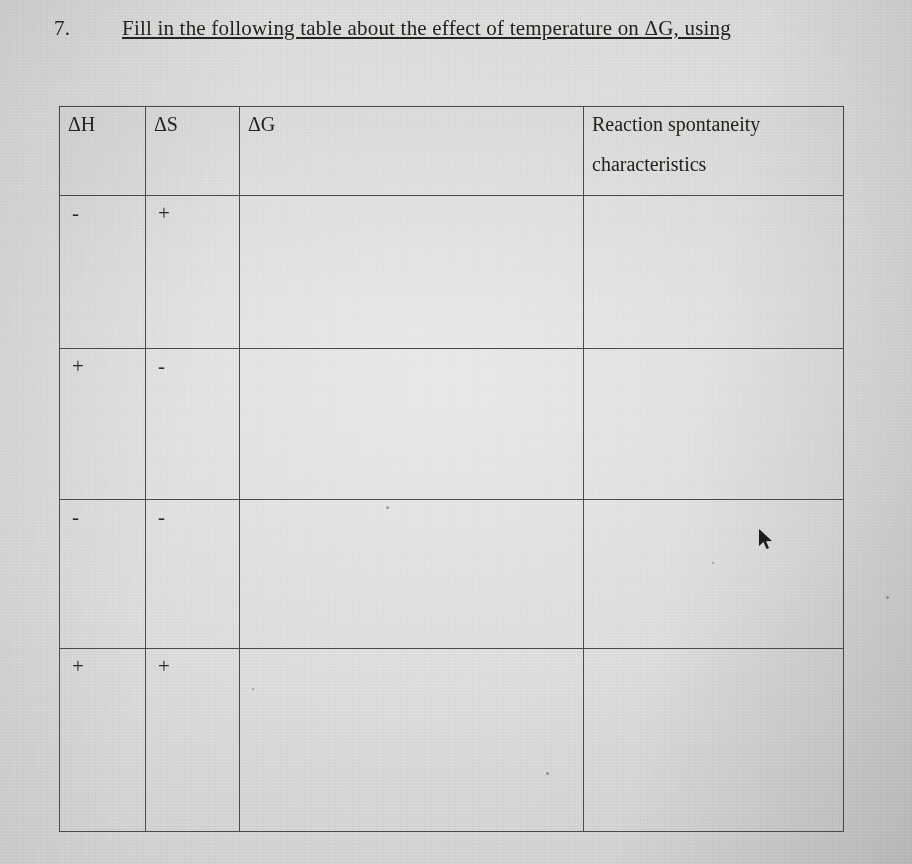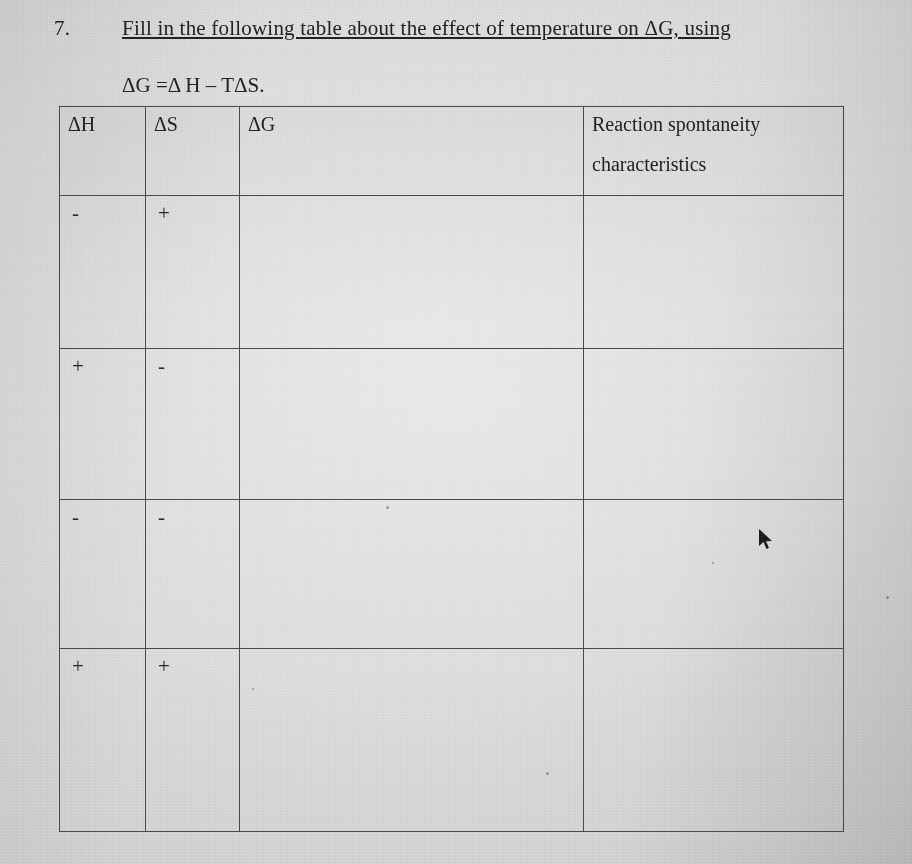--- a/index.html
+++ b/index.html
@@ -163,21 +163,20 @@
 
 <div id="page">
 
   <div class="content">
 
     <div class="question">
       <div class="q-line">
         <span class="q-num">7.</span>
         <span class="q-text">Fill in the following table about the effect of temperature on ΔG, using</span>
       </div>
-      <div class="q-formula">ΔG =Δ H – TΔS.</div>
     </div>
 
     <div class="tbl-wrap">
       <table class="grid">
         <colgroup>
           <col class="col-h">
           <col class="col-s">
           <col class="col-g">
           <col class="col-r">
         </colgroup>

